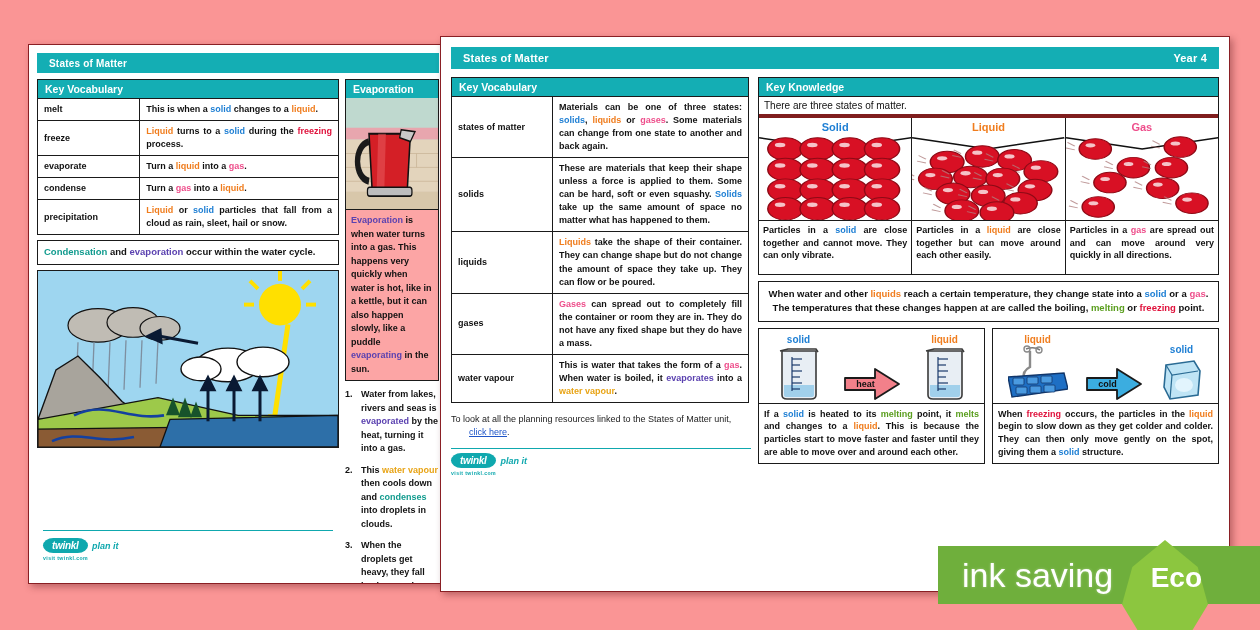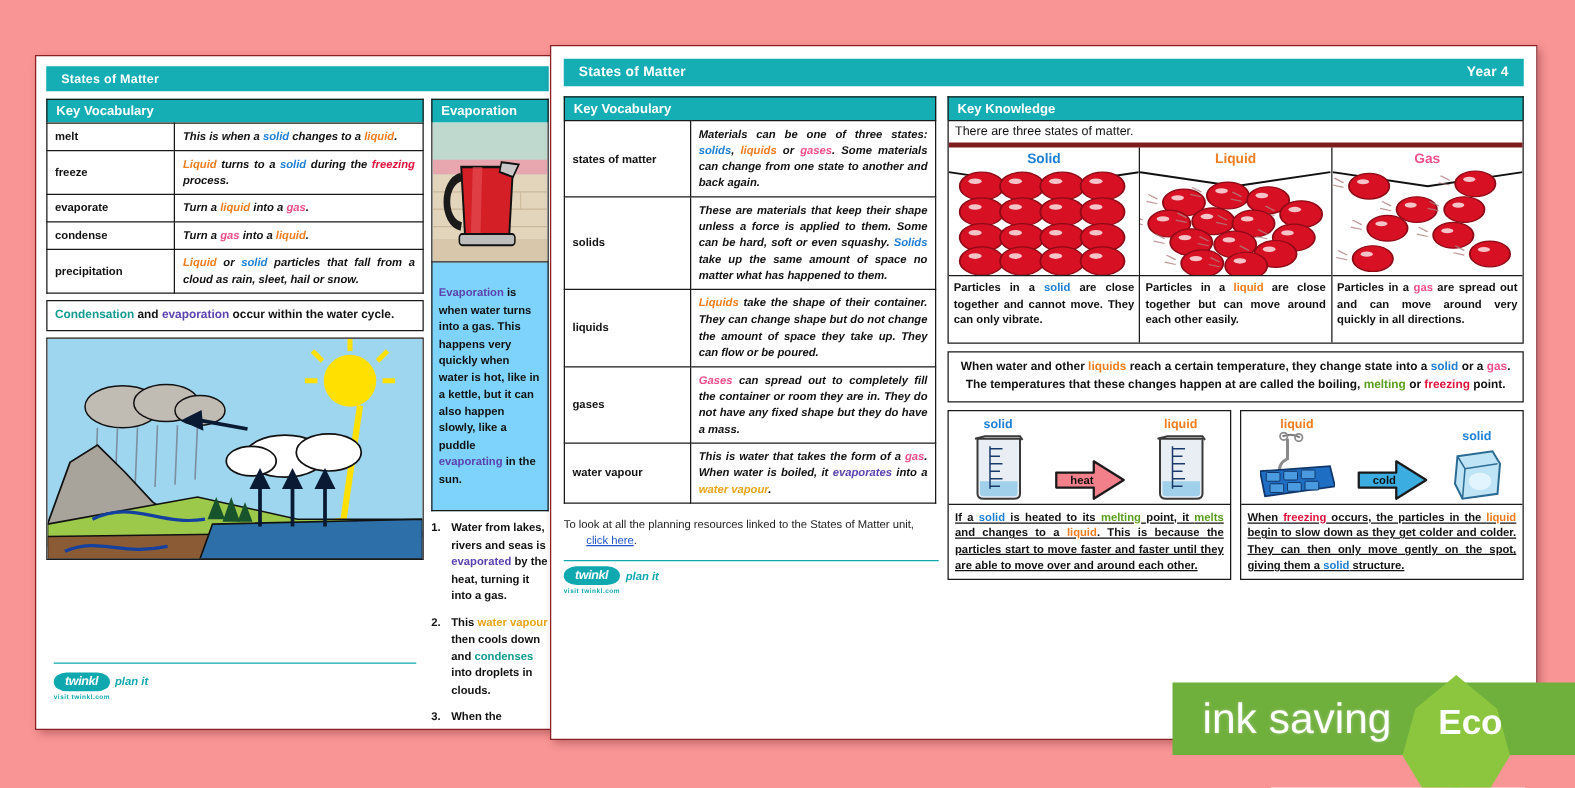--- a/index.html
+++ b/index.html
@@ -71,21 +71,21 @@
     padding: 4px 6px;
     font-size: 9px;
     line-height: 1.45;
     color: #111;
   }
   table.vocab td.term {
     font-weight: bold;
     font-size: 9px;
     width: 34%;
   }
-  table.vocab td.def { text-align: justify; font-weight: bold; font-style: italic; }
+  table.vocab td.def { text-align: justify; font-weight: bold; }
 
   
   .front-body {
     display: flex;
     gap: 9px;
     padding: 8px 10px 0 10px;
   }
   .col-left  { width: 298px; }
   .col-right { flex: 1; }
 
@@ -116,21 +116,21 @@
     font-size: 9.5px; font-weight: bold; color: #111;
     text-align: center; line-height: 1.5;
   }
 
   .change-row { display: flex; gap: 7px; margin-top: 6px; }
   .change-box { flex: 1; border: 1px solid #1a1a1a; background: #fff; }
   .change-pic { height: 74px; position: relative; }
   .change-desc {
     border-top: 1px solid #1a1a1a;
     font-size: 9px; font-weight: bold; color: #111;
-    padding: 4px 5px; text-align: justify; line-height: 1.42; text-decoration: underline;
+    padding: 4px 5px; text-align: justify; line-height: 1.42;
   }
 
   .planit-note {
     font-size: 9px; color: #222; margin: 10px 0 0 0; line-height: 1.5;
   }
   .planit-note a { color: #1E55C8; margin-left: 18px; }
 
   
   .twinkl { margin-top: 8px; }
   .twinkl .tw-row { display: flex; align-items: center; gap: 5px; }
@@ -153,22 +153,22 @@
     border: 1px solid #1a1a1a; background: #fff;
     margin-top: 5px; padding: 4px 6px;
     font-size: 9.5px; font-weight: bold; color: #111; line-height: 1.5;
   }
   .cycle-pic {
     border: 1px solid #1a1a1a; margin-top: 5px;
     height: 178px; position: relative; overflow: hidden;
   }
   .evap-pic { height: 112px; border: 1px solid #1a1a1a; border-top: none; position: relative; overflow: hidden; }
   .evap-text {
-    border: 1px solid #1a1a1a; border-top: none; background: #7dd3fc;
-    padding: 18px 5px; font-size: 9px; font-weight: bold; color: #111;
+    border: 1px solid #1a1a1a; border-top: none; background: #fca5a5;
+    padding: 4px 5px; font-size: 9px; font-weight: bold; color: #111;
     line-height: 1.5;
   }
   .num-list { margin-top: 7px; font-size: 9px; font-weight: bold; color: #111; line-height: 1.5; }
   .num-list li { margin-bottom: 8px; list-style: none; position: relative; padding-left: 16px; }
   .num-list li .n { position: absolute; left: 0; }
 
   
   .eco-band {
     position: absolute; right: 0; bottom: 26px;
     width: 322px; height: 58px; background: #6FAF3C;

